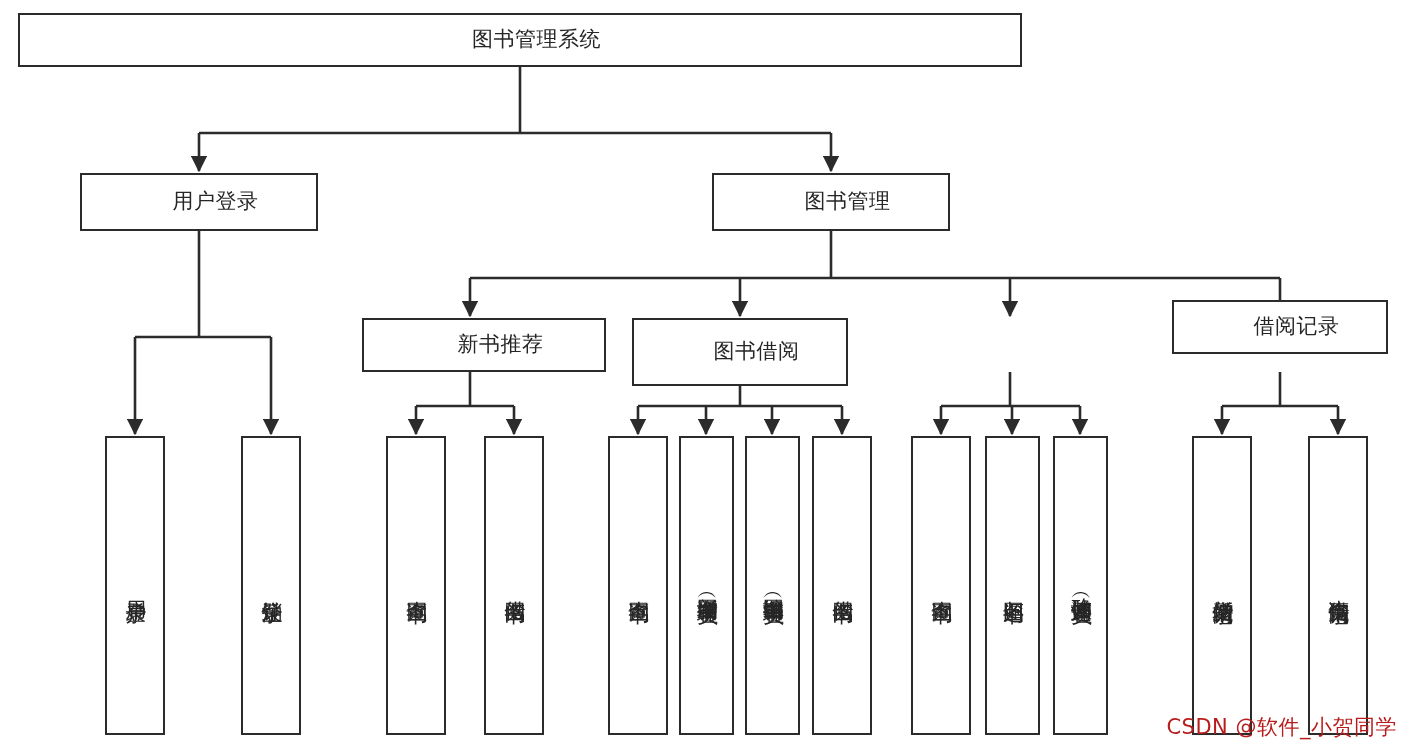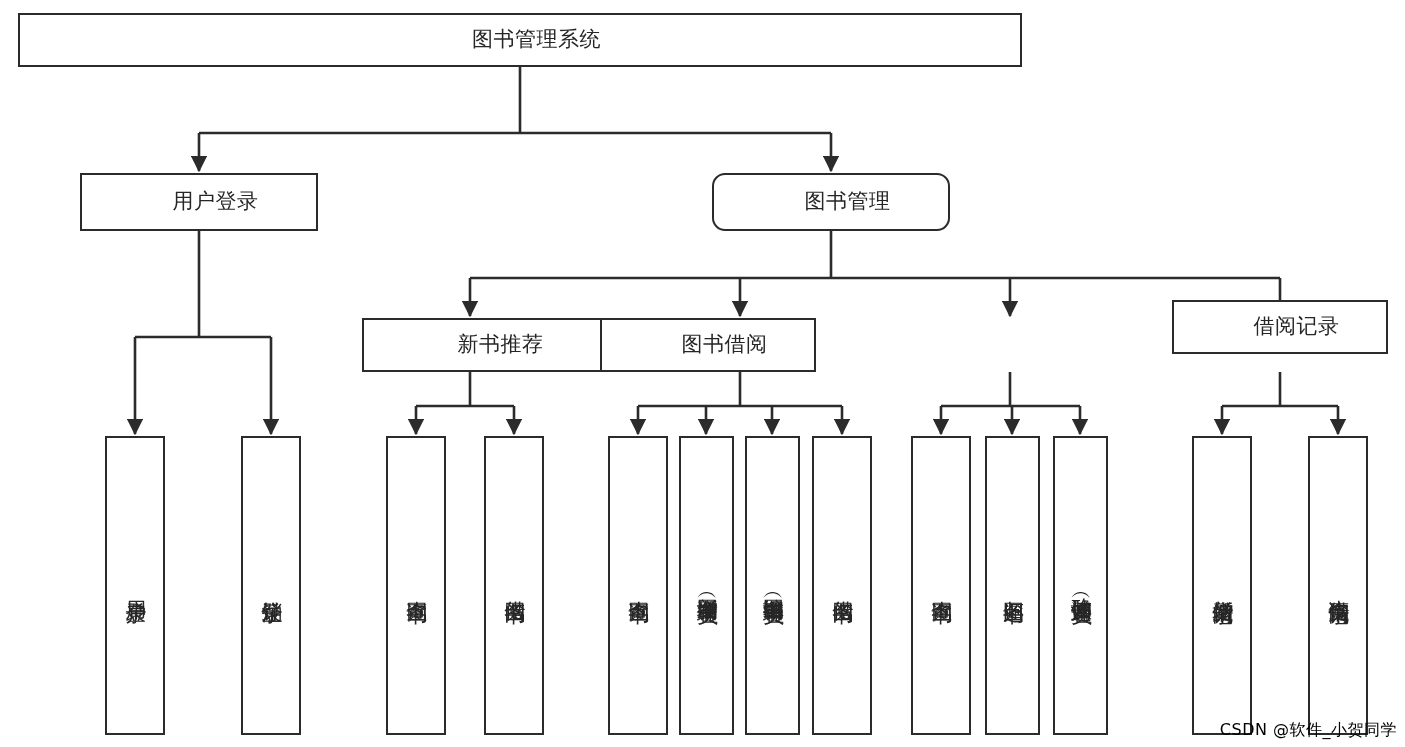--- a/index.html
+++ b/index.html
@@ -52,22 +52,22 @@
   .node-v .vtext {
     writing-mode: vertical-rl;
     text-orientation: upright;
     display: block;
     max-height: 290px;
   }
   #watermark {
     position: absolute;
     right: 8px;
     bottom: 6px;
-    font-size: 16px;
-    color: #000000;
+    font-size: 21px;
+    color: #b91c1c;
     white-space: nowrap;
     letter-spacing: 0.5px;
   }
 </style>
 </head>
 <body>
 
 <div id="canvas">
 
   <svg id="edges" viewBox="0 0 1405 747" xmlns="http://www.w3.org/2000/svg">
@@ -120,28 +120,28 @@
     </g>
   </svg>
 
   <div class="node node-h" style="left:18px; top:13px; width:1004px; height:54px;">
     <span>图书管理系统</span>
   </div>
 
   <div class="node node-h" style="left:80px; top:173px; width:238px; height:58px;">
     <span>用户登录</span>
   </div>
-  <div class="node node-h" style="left:712px; top:173px; width:238px; height:58px;border-radius:13px;">
+  <div class="node node-h" style="left:712px; top:173px; width:238px; height:58px;">
     <span>图书管理</span>
   </div>
 
   <div class="node node-h" style="left:362px; top:318px; width:244px; height:54px;">
     <span>新书推荐</span>
   </div>
-  <div class="node node-h" style="left:600px; top:318px; width:216px; height:54px;">
+  <div class="node node-h" style="left:632px; top:318px; width:216px; height:68px;">
     <span>图书借阅</span>
   </div>
   <div class="node node-h" style="left:1172px; top:300px; width:216px; height:54px;">
     <span>借阅记录</span>
   </div>
 
   <div class="node node-v" style="left:105px; top:436px; width:60px; height:299px;">
     <span class="vtext">用户登录</span>
   </div>
   <div class="node node-v" style="left:241px; top:436px; width:60px; height:299px;">

